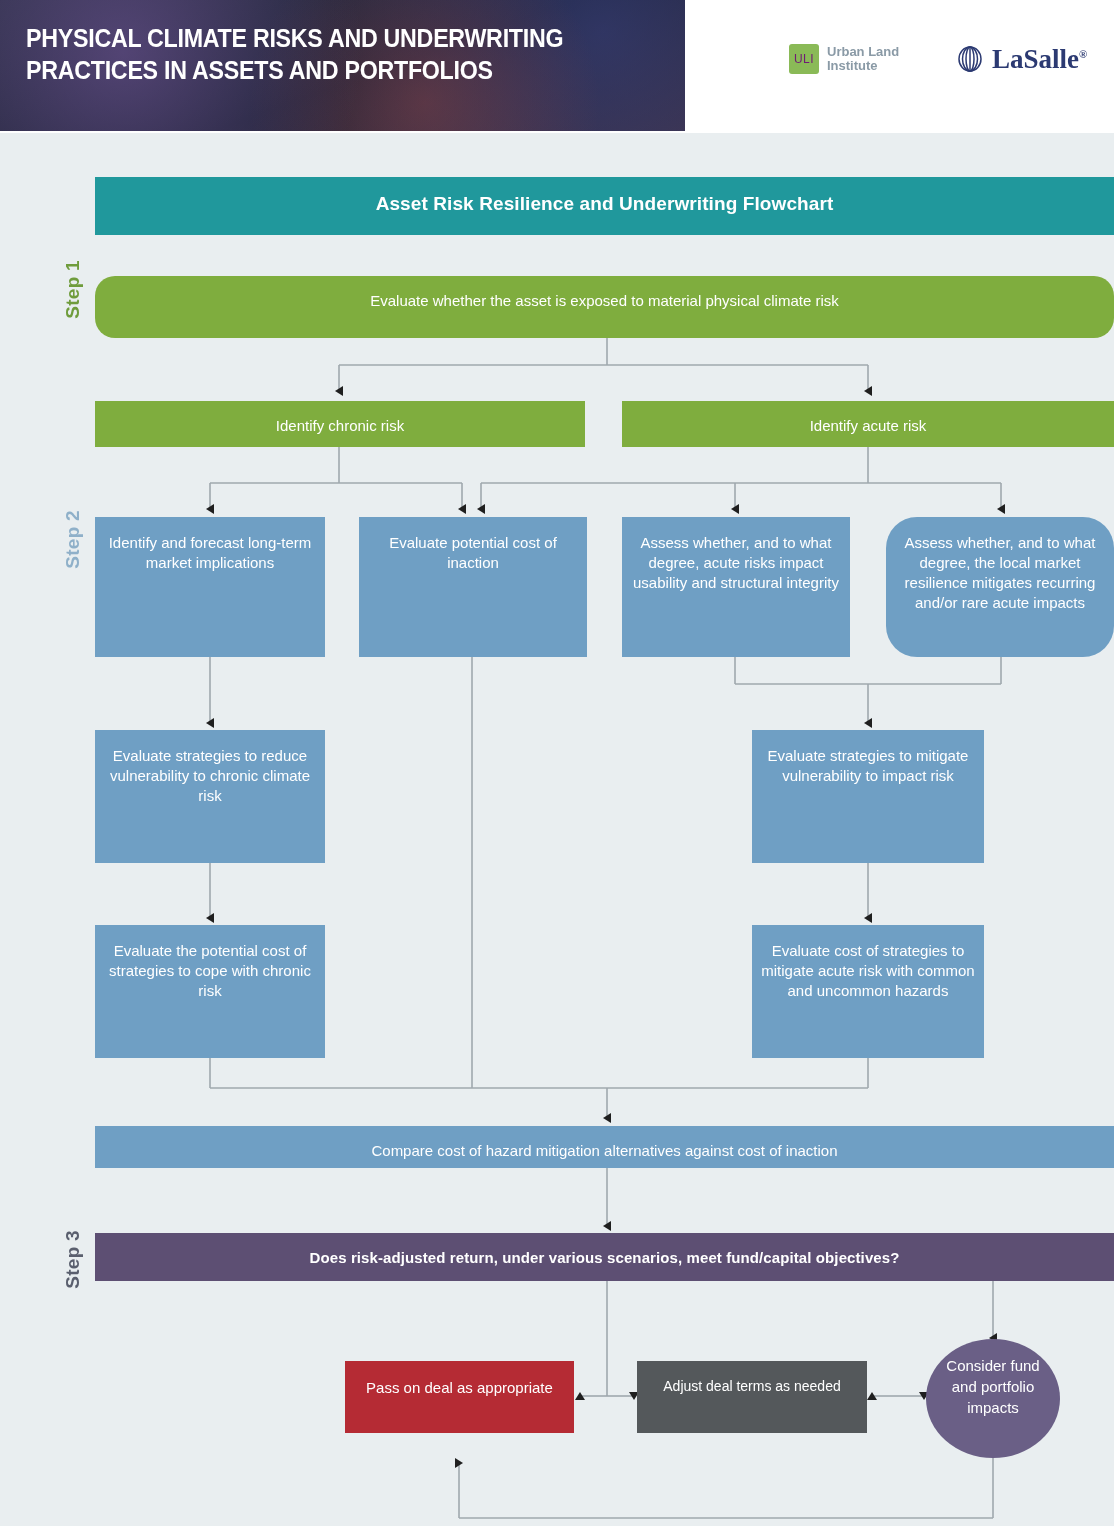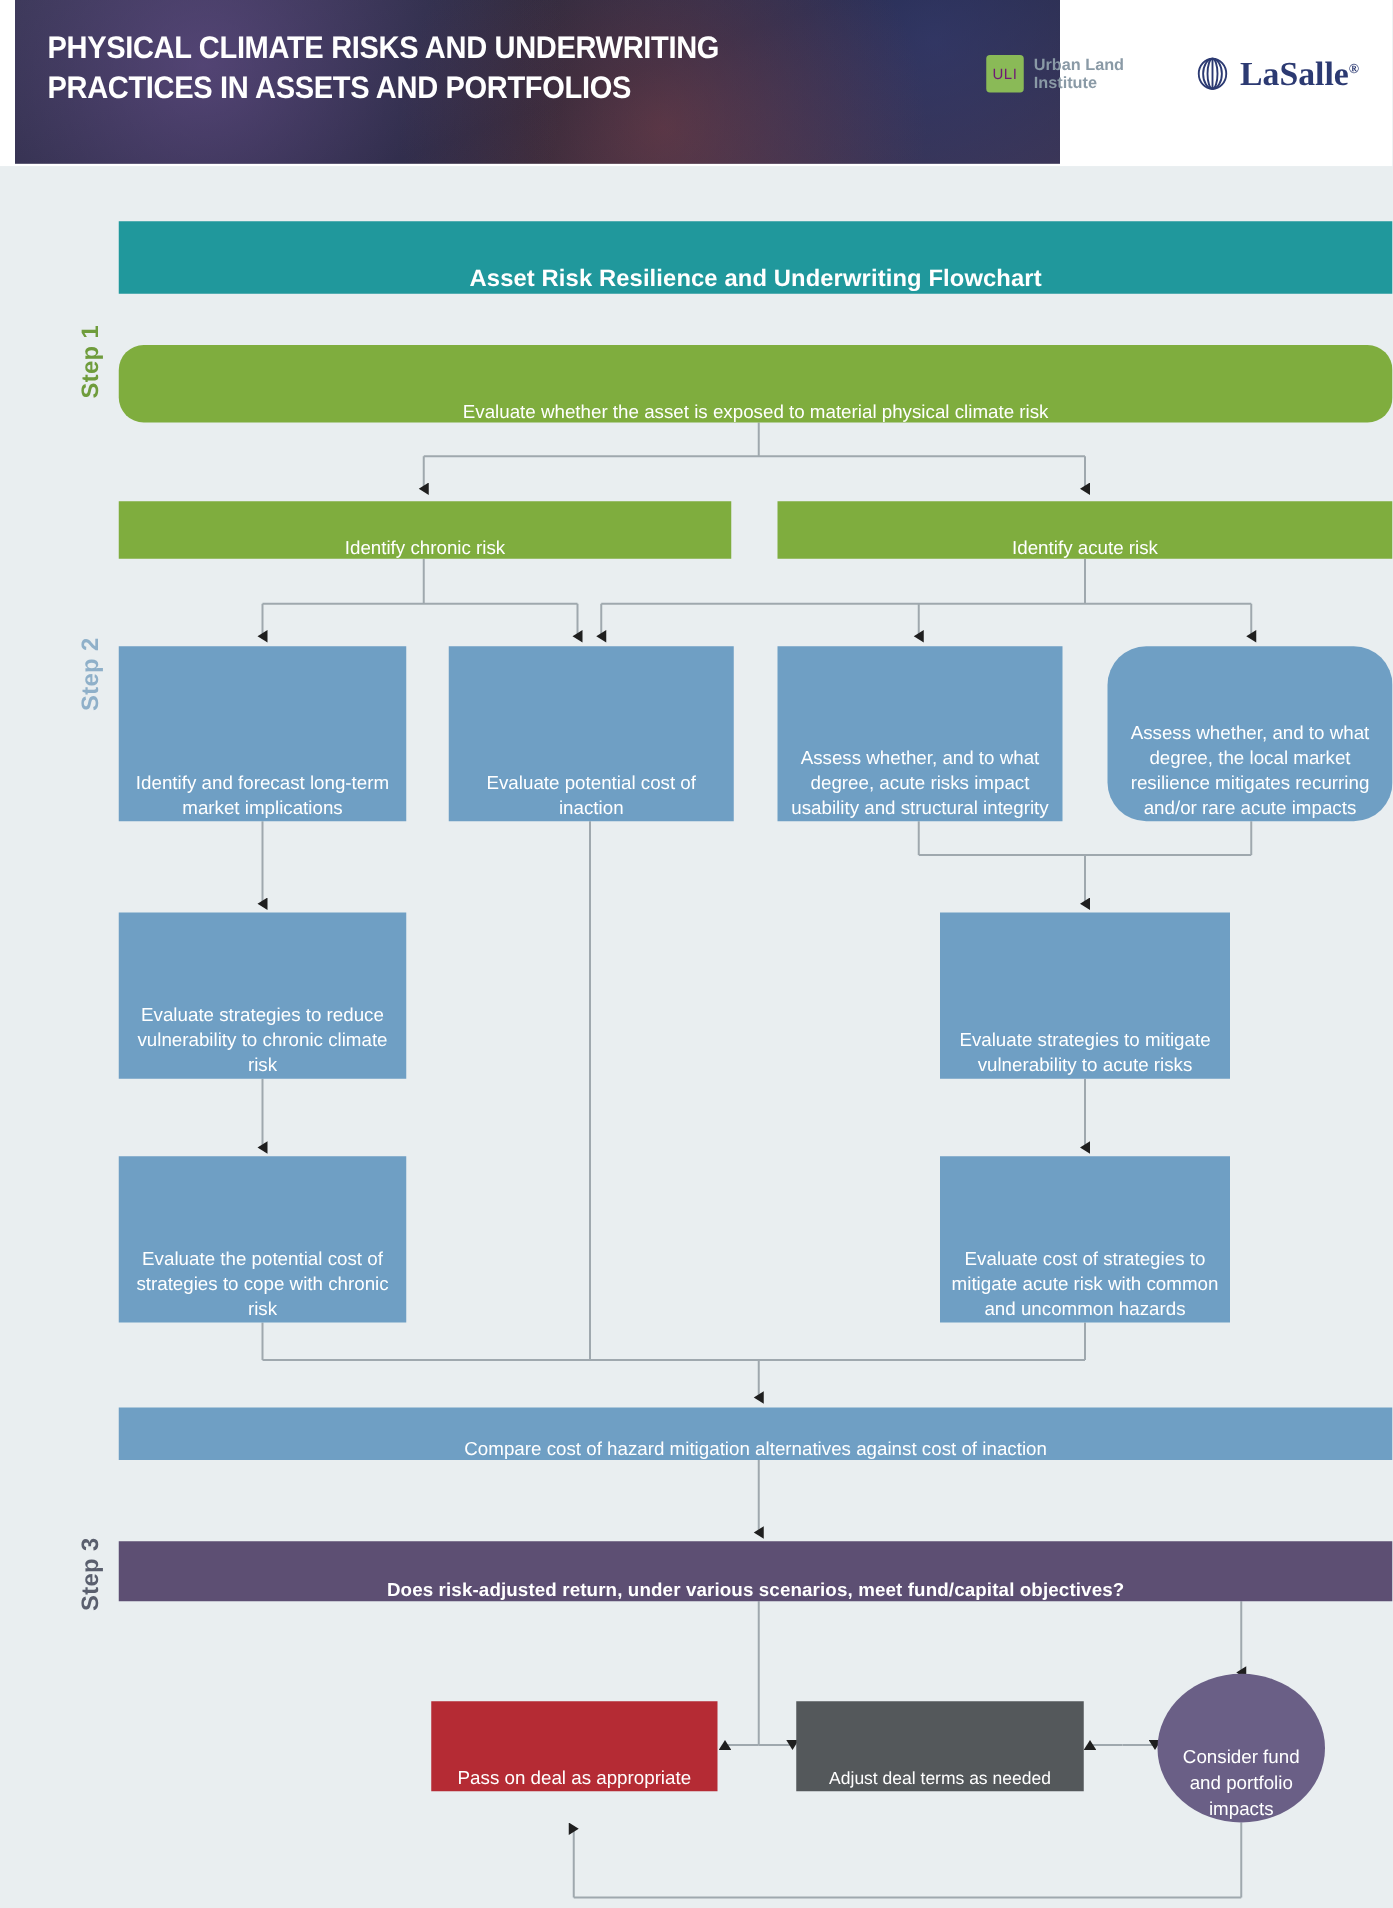--- a/index.html
+++ b/index.html
@@ -10,21 +10,21 @@
     overflow:hidden;
     position:relative;
   }
 
   
   #header{
     position:absolute;left:0;top:0;width:1114px;height:133px;
     background:#ffffff;
   }
   #title-banner{
-    position:absolute;left:12px;top:0;width:836px;height:131px;
+    position:absolute;left:0;top:0;width:685px;height:131px;
     background:
       radial-gradient(circle at 18% 40%, rgba(120,90,160,.55) 0%, rgba(0,0,0,0) 42%),
       radial-gradient(circle at 62% 78%, rgba(150,70,70,.45) 0%, rgba(0,0,0,0) 40%),
       radial-gradient(circle at 88% 25%, rgba(60,70,140,.5) 0%, rgba(0,0,0,0) 45%),
       linear-gradient(160deg,#2b2f45 0%,#1e2236 55%,#3a2f42 100%);
     overflow:hidden;
   }
   #title-text{
     position:absolute;left:26px;top:22px;width:670px;
     color:#ffffff;
@@ -47,25 +47,25 @@
   #lasalle-words{color:#2c3a72;font-size:27px;font-weight:bold;
     font-family:"Liberation Serif", serif;line-height:1;}
   #lasalle-words sup{font-size:11px;vertical-align:super;}
 
   
   #canvas{position:absolute;left:0;top:133px;width:1114px;height:1393px;background:#e9eef0;}
   #wires{position:absolute;left:0;top:0;width:1114px;height:1393px;}
 
   .node{
     position:absolute;
-    display:flex;align-items:flex-end;justify-content:center;
+    display:flex;align-items:flex-start;justify-content:center;
     text-align:center;
     color:#ffffff;
     box-sizing:border-box;
-    padding:0 8px;
+    padding:16px 8px;
   }
   .node span{display:block;width:100%;}
 
   .bar-title{background:#20989c;font-size:19px;font-weight:bold;letter-spacing:.1px;}
   .bar-green{background:#7fad3e;font-size:15px;}
   .box-green{background:#7fad3e;font-size:15px;}
   .box-blue{background:#6f9fc4;font-size:15px;line-height:1.33;}
   .bar-blue{background:#6f9fc4;font-size:15px;}
   .bar-purple{background:#5d4f73;font-size:15px;font-weight:bold;letter-spacing:.1px;}
   .box-red{background:#b52b34;font-size:15px;line-height:1.4;}
@@ -208,21 +208,21 @@
     <span>Assess whether, and to what degree, acute risks impact usability and structural integrity</span>
   </div>
   <div class="node box-blue" style="left:886px;top:384px;width:228px;height:140px;border-radius:31px;">
     <span>Assess whether, and to what degree, the local market resilience mitigates recurring and/or rare acute impacts</span>
   </div>
 
   <div class="node box-blue" style="left:95px;top:597px;width:230px;height:133px;">
     <span>Evaluate strategies to reduce vulnerability to chronic climate risk</span>
   </div>
   <div class="node box-blue" style="left:752px;top:597px;width:232px;height:133px;">
-    <span>Evaluate strategies to mitigate vulnerability to acute risks</span>
+    <span>Evaluate strategies to mitigate vulnerability to impact risk</span>
   </div>
 
   <div class="node box-blue" style="left:95px;top:792px;width:230px;height:133px;">
     <span>Evaluate the potential cost of strategies to cope with chronic risk</span>
   </div>
   <div class="node box-blue" style="left:752px;top:792px;width:232px;height:133px;">
     <span>Evaluate cost of strategies to mitigate acute risk with common and uncommon hazards</span>
   </div>
 
   <div class="node bar-blue" style="left:95px;top:993px;width:1019px;height:42px;">

